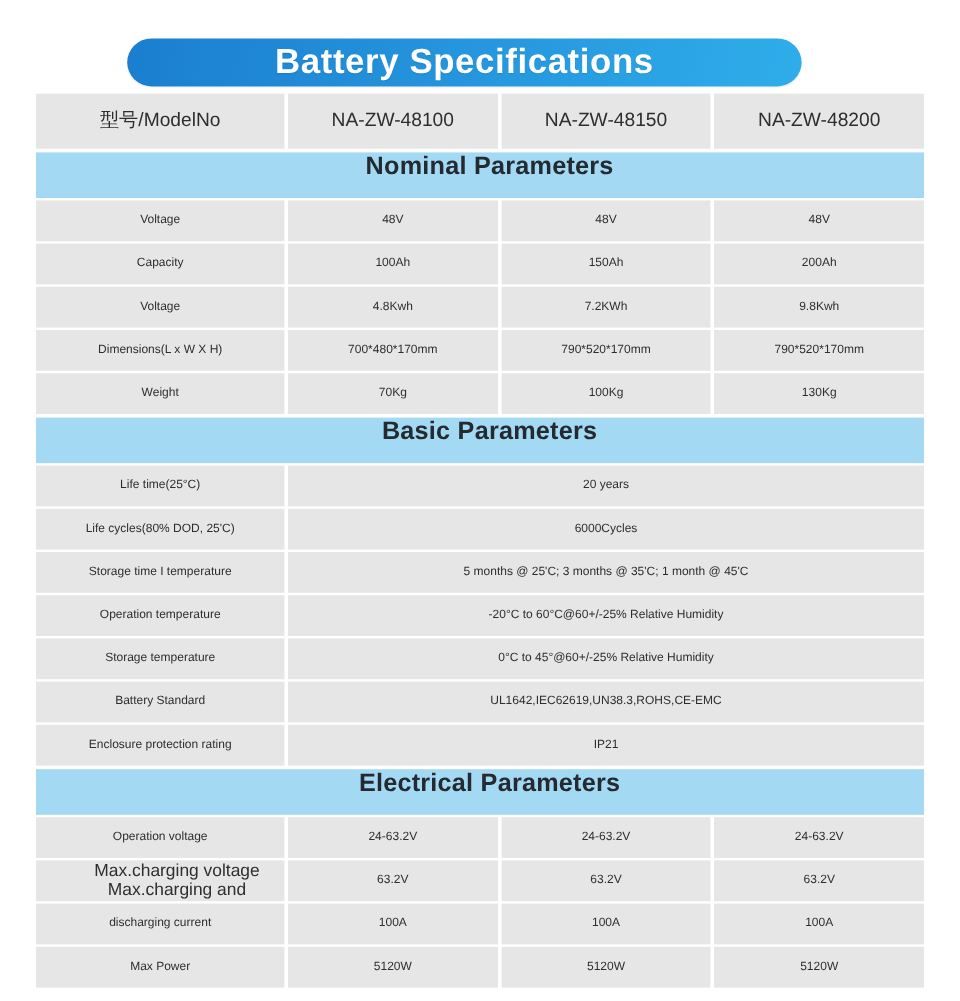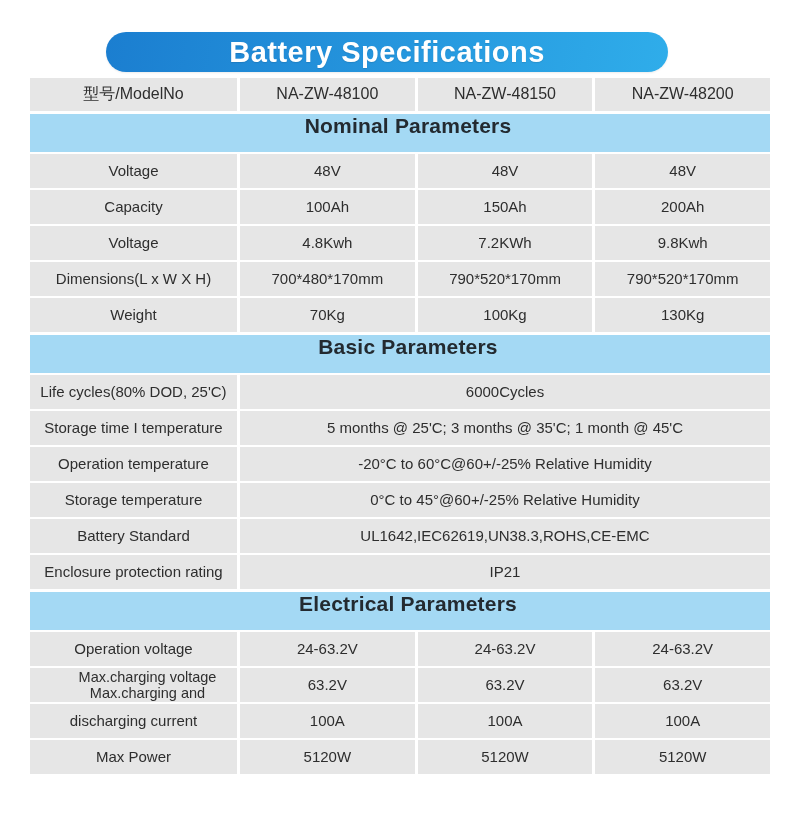--- a/index.html
+++ b/index.html
@@ -34,27 +34,27 @@
     margin: 6px 0 0 30px;
     display: flex;
     flex-direction: column;
   }
   .t-row {
     display: flex;
     gap: 3px;
     height: 34px;
     margin-top: 2px;
   }
-  .t-row.model-row { height: 33px; margin-top: 0; justify-content: center; }
+  .t-row.model-row { height: 46px; margin-top: 0; justify-content: center; }
   .cell {
     background: var(--row-bg, #e6e6e6);
     display: flex;
     align-items: center;
     justify-content: center;
-    font-size: 15px;
+    font-size: 10px;
     color: var(--text-color, #2e2e2e);
     text-align: center;
     line-height: 1.15;
   }
   .cell.label-cell { width: 207px; flex: 0 0 207px; }
   .cell.value-cell { flex: 1 1 0; }
   .cell.two-line { white-space: pre-line; font-size: 14.5px; line-height: 16px; padding-left: 28px; }
   .model-row .cell { font-size: 16px; }
   .section-header {
     height: 38px;
@@ -125,20 +125,24 @@
     <div class="cell label-cell">Weight</div>
     <div class="cell value-cell">70Kg</div>
     <div class="cell value-cell">100Kg</div>
     <div class="cell value-cell">130Kg</div>
   </div>
 
   <div class="section-header">
     <span class="section-title">Basic Parameters</span>
   </div>
 
+  <div class="t-row">
+    <div class="cell label-cell">Life time(25°C)</div>
+    <div class="cell value-cell">20 years</div>
+  </div>
 
   <div class="t-row">
     <div class="cell label-cell">Life cycles(80% DOD, 25'C)</div>
     <div class="cell value-cell">6000Cycles</div>
   </div>
 
   <div class="t-row">
     <div class="cell label-cell">Storage time I temperature</div>
     <div class="cell value-cell">5 months @ 25'C; 3 months @ 35'C; 1 month @ 45'C</div>
   </div>

